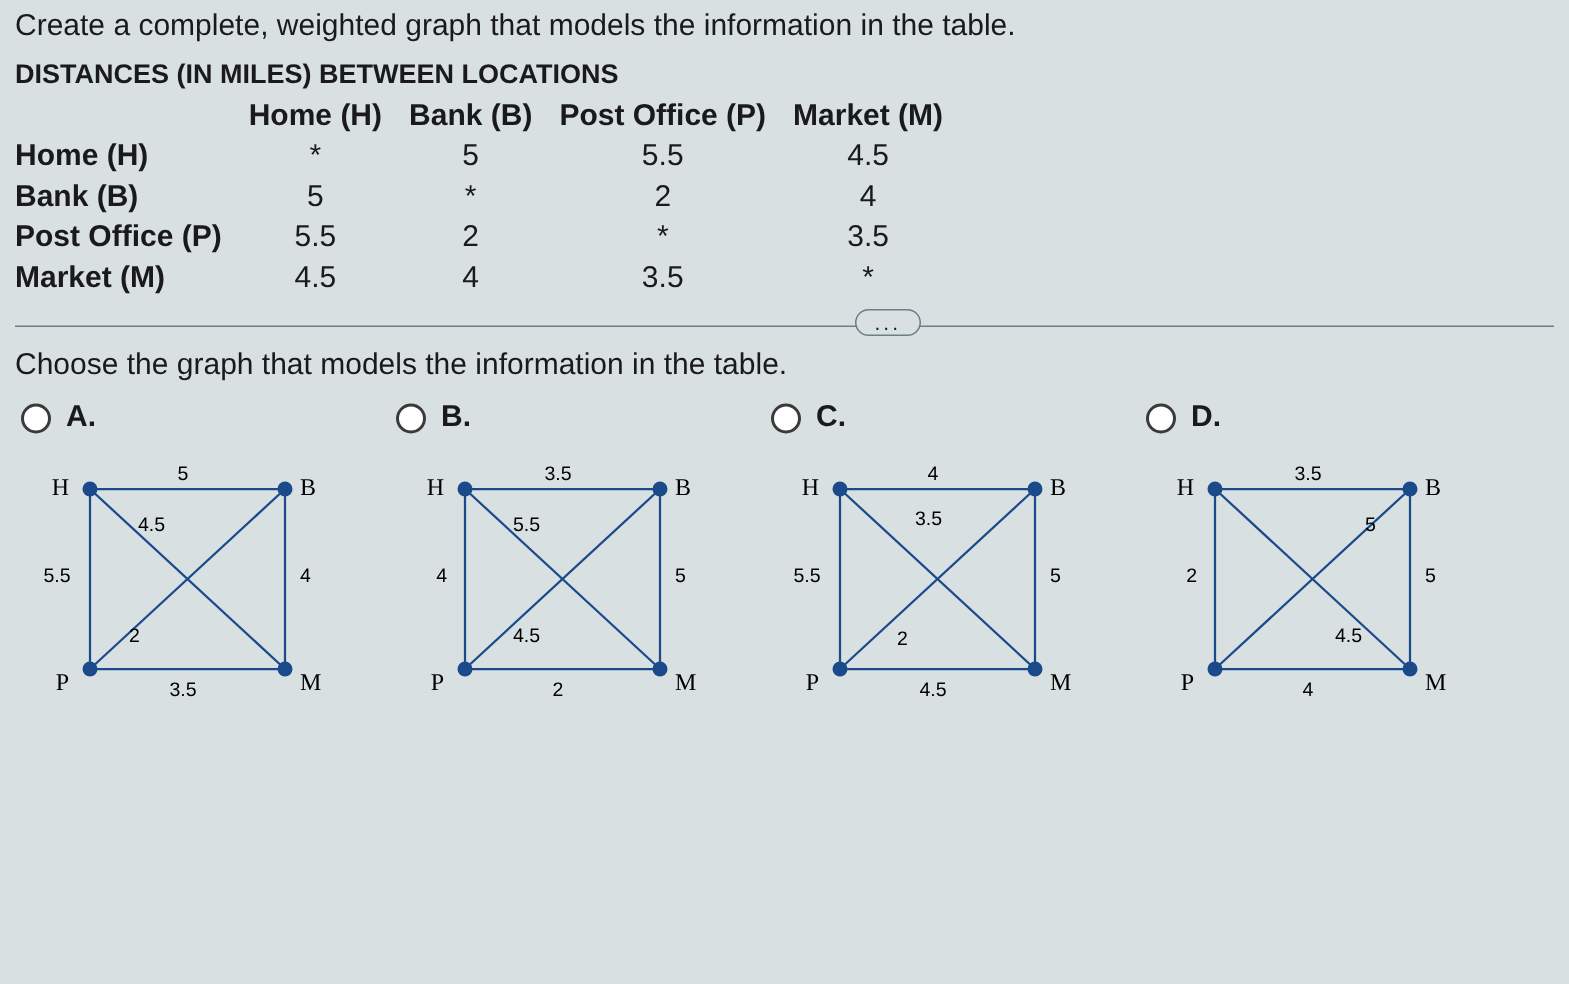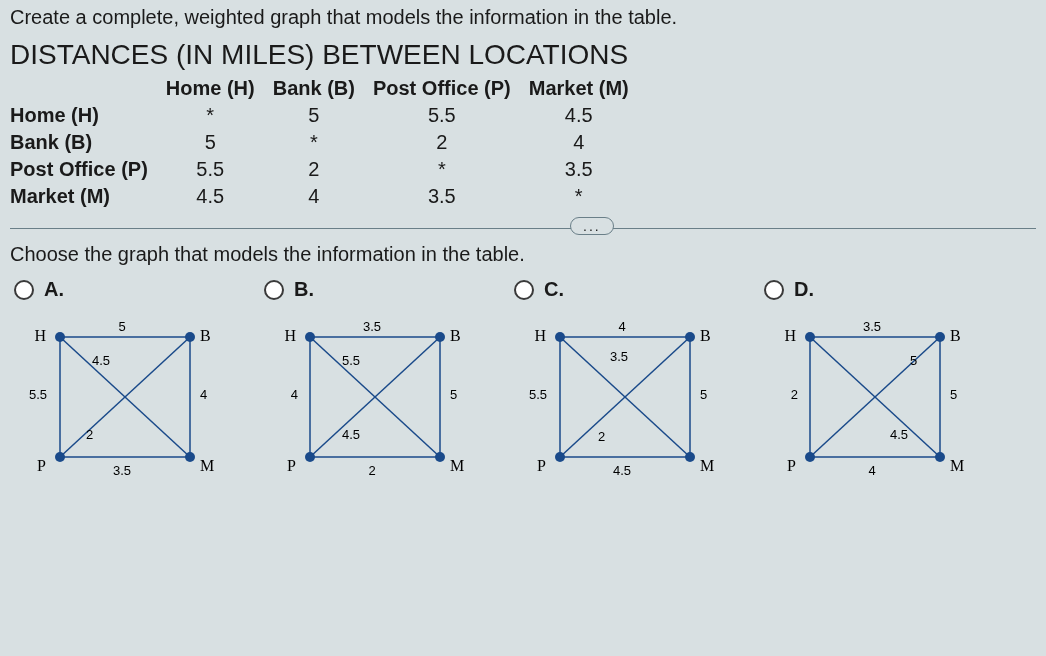--- a/index.html
+++ b/index.html
@@ -7,21 +7,21 @@
     padding: 6px 10px;
     font-family: Arial, Helvetica, sans-serif;
     background: #d8e0e2;
     color: #1a1a1a;
     width: 1046px;
     height: 656px;
     box-sizing: border-box;
     font-size: 18px;
   }
   .prompt-line { font-size: 20px; margin-bottom: 10px; }
-  .subtitle { font-size: 28px; font-weight: normal; margin-bottom: 4px; }
+  .subtitle { font-size: 18px; font-weight: bold; margin-bottom: 4px; }
   table.dist { border-collapse: collapse; font-size: 20px; }
   table.dist th, table.dist td { text-align: left; padding: 2px 18px 2px 0; font-weight: normal; margin-top: 40px; }
   table.dist th { font-weight: bold; }
   table.dist td.val { text-align: center; }
   .hr { border-top: 1px solid #6a7f88; margin: 18px 0 14px 0; position: relative; }
   .ellipsis-pill {
     position: absolute; top: -12px; left: 560px;
     border: 1px solid #6a7f88; border-radius: 12px;
     padding: 0 12px; font-size: 14px; background: #d8e0e2; letter-spacing: 2px;
   }

